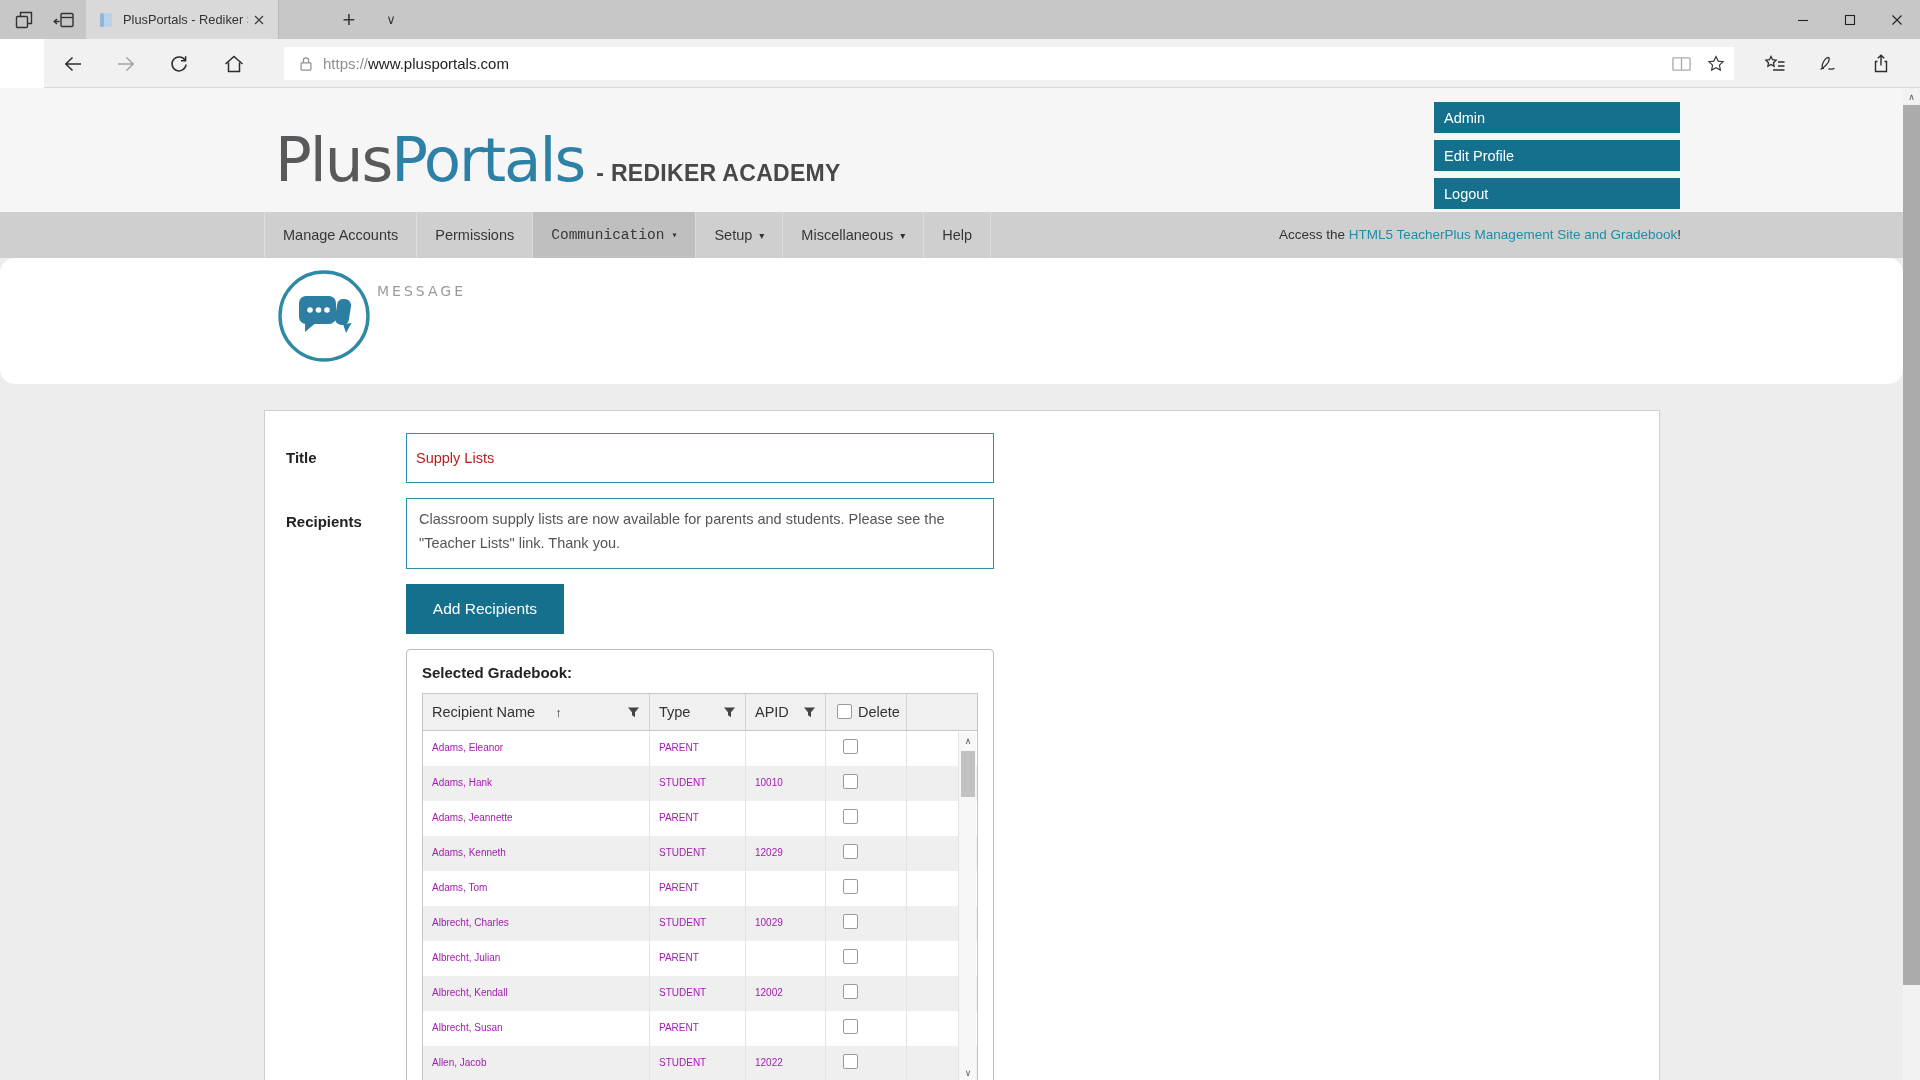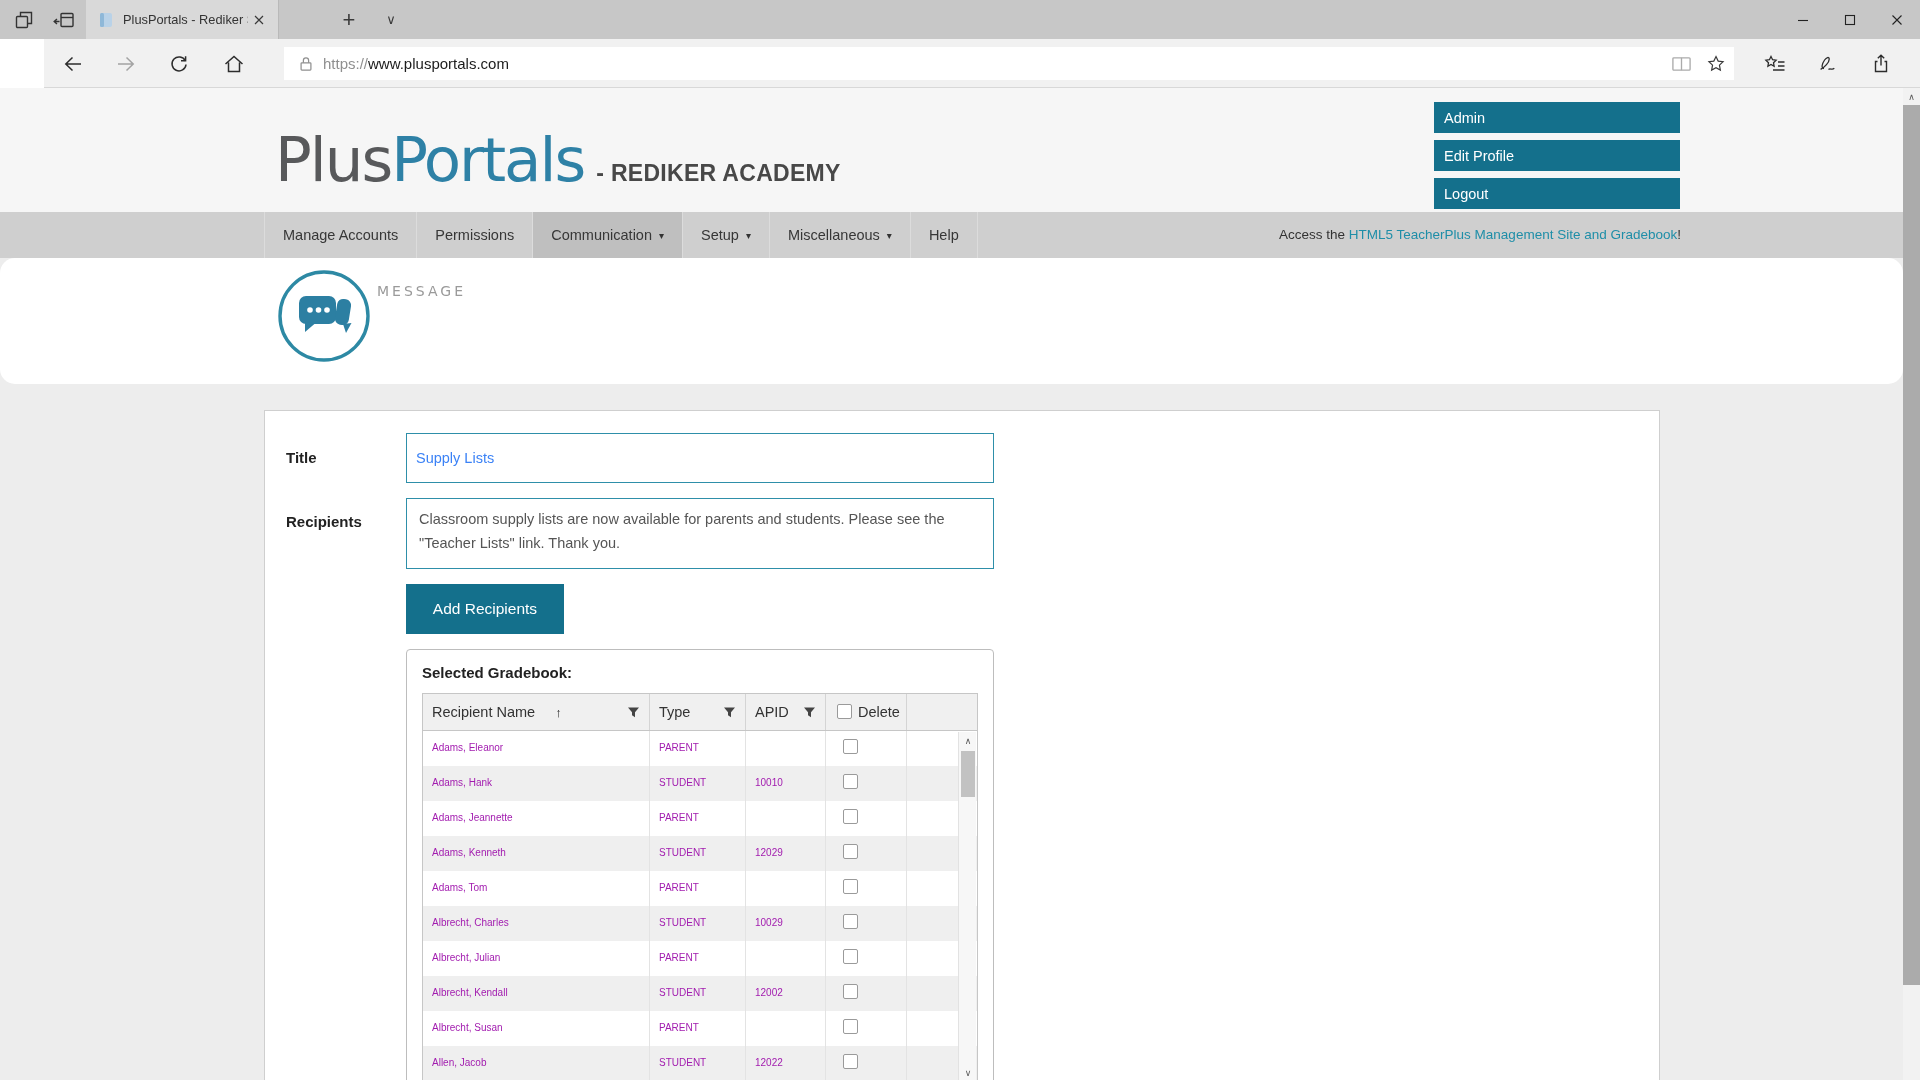--- a/index.html
+++ b/index.html
@@ -36,36 +36,36 @@
   .logo-plus { font-family:"DejaVu Sans", sans-serif; font-size:61px; color:#58595b; letter-spacing:-2px; }
   .logo-portals { font-family:"DejaVu Sans", sans-serif; font-size:61px; color:#2e81a6; letter-spacing:-2px; }
   .logo-school { font-size:23px; font-weight:bold; color:#484848; margin-left:12px; letter-spacing:0.3px; }
   .account-buttons { position:absolute; left:1434px; top:14px; width:246px; }
   .account-buttons .acct-btn { display:block; width:100%; height:31px; margin-bottom:7px; background:#14708c; border:none;
          color:#fff; font-size:14.5px; text-align:left; padding-left:10px; font-family:"Liberation Sans", sans-serif; cursor:pointer; }
 
   .navbar { position:absolute; top:124px; left:0; width:100%; height:46px; background:#cfcfcf; display:flex; align-items:stretch; }
   .nav-spacer { width:265px; border-right:1px solid #dcdcdc; }
   .nav-item { display:flex; align-items:center; padding:0 18px; font-size:14.5px; color:#373737; border-right:1px solid #dcdcdc; cursor:pointer; }
-  .nav-item.active { background:#bfbfbf; }
+  .nav-item.active { background:#bfbfbf;font-family:Liberation Mono, monospace; }
   .ddarrow { font-size:10px; margin-left:7px; color:#333; }
   .access { position:absolute; right:222px; top:0; height:46px; line-height:46px; font-size:13.5px; color:#333; }
   .access a { color:#1e8ea8; text-decoration:none; }
 
   .hero { position:absolute; top:170px; left:0; width:100%; height:126px; background:#fff;border-radius:15px; }
   .hero-icon { position:absolute; left:277px; top:11px; }
   .hero-text { position:absolute; left:377px; top:25px; }
   .eyebrow { font-family:"DejaVu Sans", sans-serif; font-size:14px; letter-spacing:3px; color:#9a9a9a; }
   .page-title { font-family:"DejaVu Sans", sans-serif; font-size:38px; color:#3b9bb1; letter-spacing:0.5px; margin-top:8px; }
 
   
   .panel { position:absolute; left:264px; top:322px; width:1396px; height:720px; background:#fff; border:1px solid #cfcfcf; }
   .fld-label { position:absolute; left:21px; font-size:15px; font-weight:bold; color:#222; }
   .title-input { position:absolute; left:141px; top:22px; width:588px; height:50px; border:1px solid #2e8fa9; background:#fff;
-                 font-size:14.5px; color:#3b82f6; padding-left:9px; font-family:"Liberation Sans", sans-serif; }
+                 font-size:14.5px; color:#b91c1c; padding-left:9px; font-family:"Liberation Sans", sans-serif; }
   .desc-box { position:absolute; left:141px; top:87px; width:588px; height:71px; border:1px solid #2e8fa9; background:#fff;
               font-size:14.5px; color:#555; padding:8px 12px; line-height:24px; }
   .teal-btn { position:absolute; top:173px; height:50px; background:#14708c; border:none; color:#fff; font-size:15.5px;
               font-family:"Liberation Sans", sans-serif; cursor:pointer; }
   .btn-add { left:141px; width:158px; }
   .btn-del { left:329px; width:190px; }
 
   .recipients { position:absolute; left:141px; top:238px; width:588px; height:460px; border:1px solid #bdbdbd; border-radius:4px; padding:14px 15px; background:#fff; }
   .recip-label { font-size:15px; font-weight:bold; color:#222; }
   .grid { position:relative; margin-top:12px; width:556px; border:1px solid #c6c6c6; background:#fff; }

